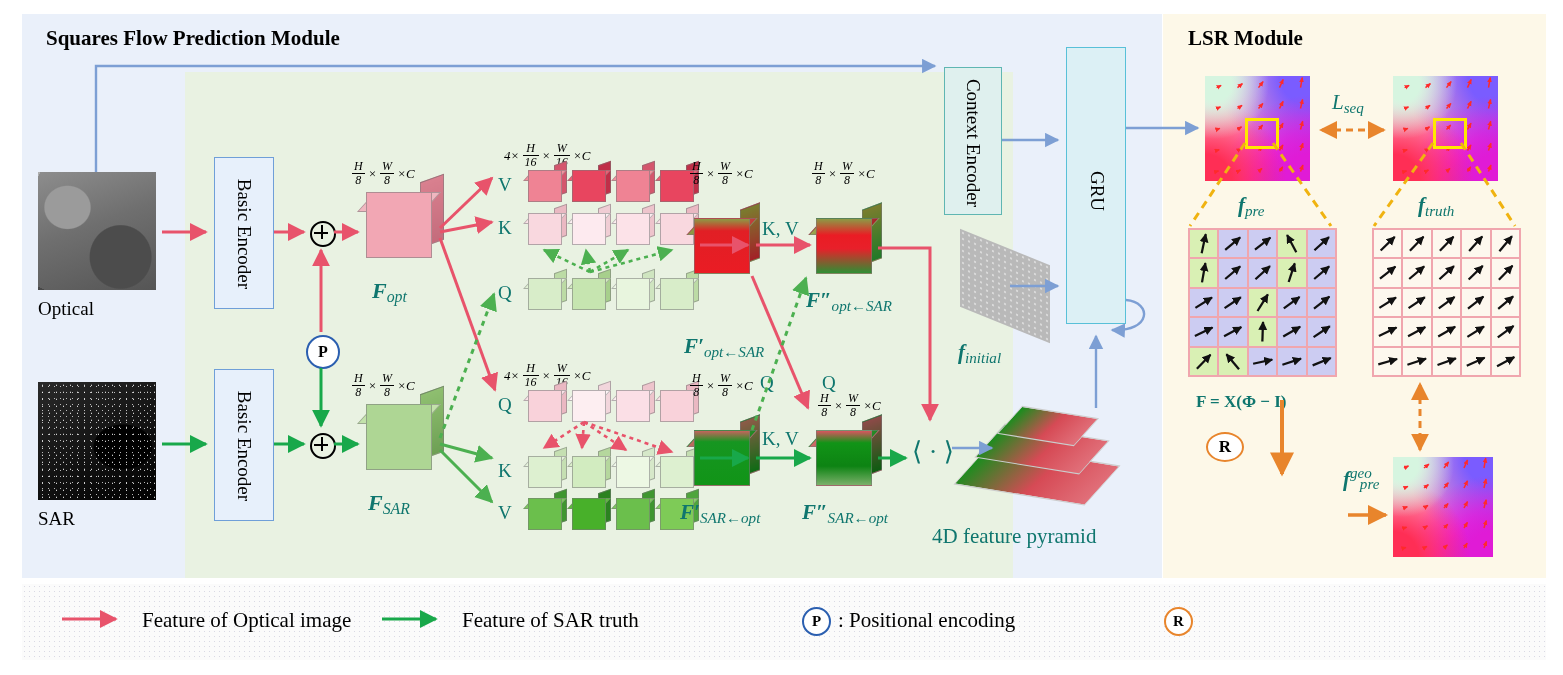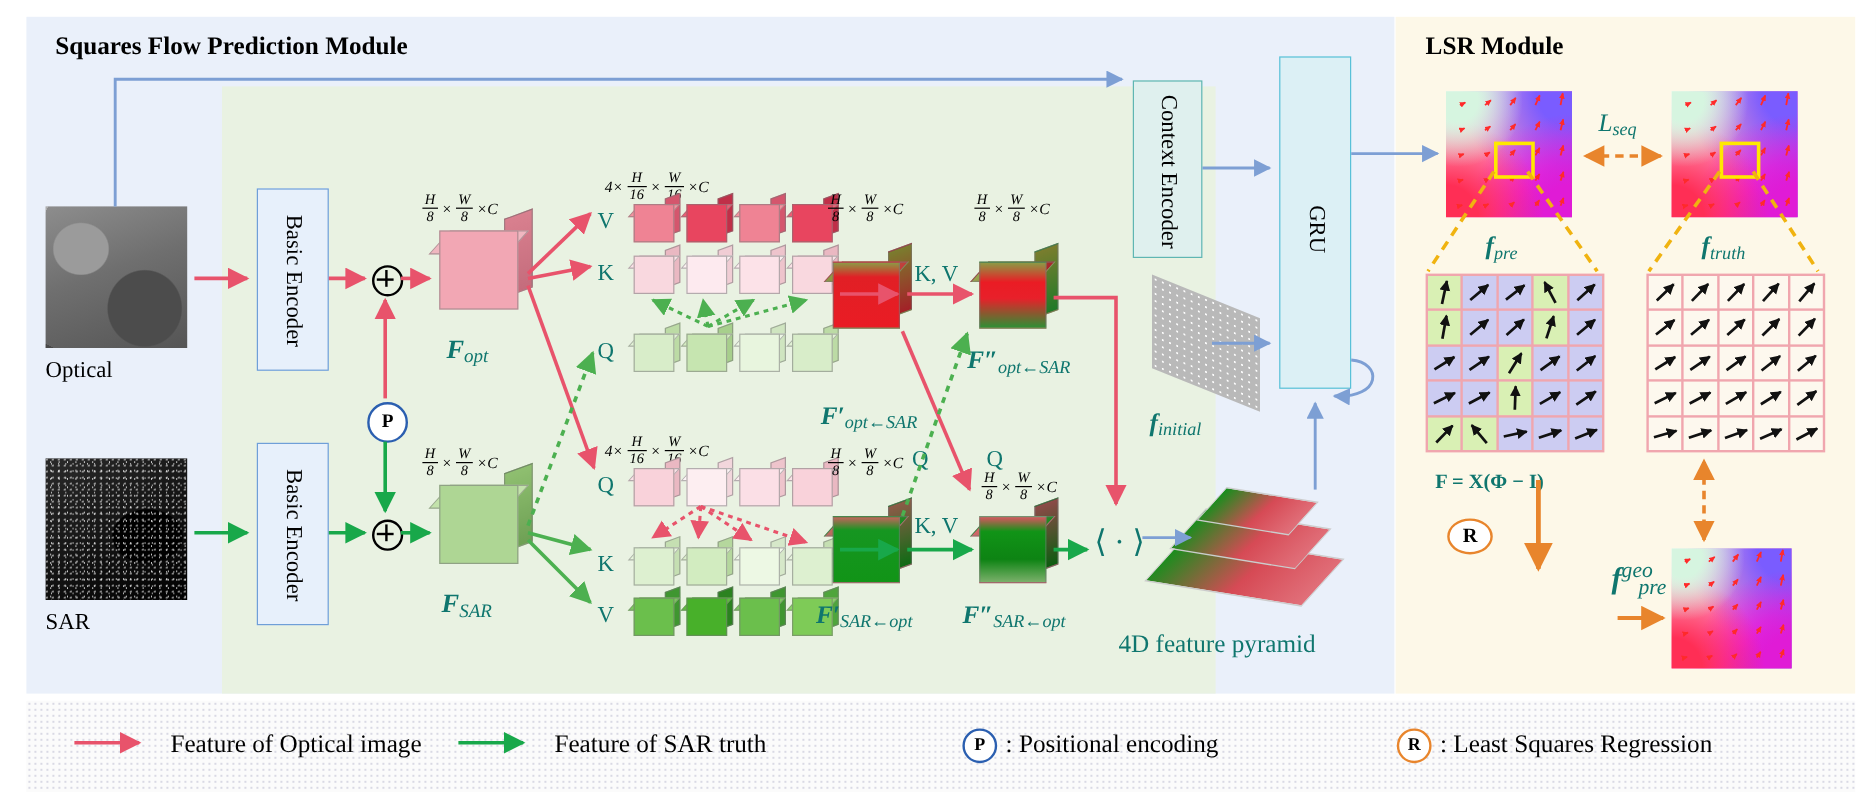--- a/index.html
+++ b/index.html
@@ -522,21 +522,21 @@
   <div class="lbl" style="left:1440px;top:320px;font-size:21px;">
      <span class="math">L</span><span class="math sub">geo</span>
   </div>
 
   <div class="lbl" style="left:1238px;top:193px;font-size:21px;">
      <span class="bfi">f</span><span class="math sub">pre</span>
   </div>
   <div class="lbl" style="left:1418px;top:193px;font-size:21px;">
      <span class="bfi">f</span><span class="math sub">truth</span>
   </div>
-  <div class="lbl" style="left:1343px;top:465px;font-size:25px;">
+  <div class="lbl" style="left:1343px;top:465px;font-size:21px;">
      <span class="bfi">f</span><span class="math sup">geo</span><span class="math sub" style="margin-left:-12px;">pre</span>
   </div>
 
   <div class="gridbox" id="grid-pre" style="left:1188px;top:228px;width:145px;height:145px;">
       <div class="gcell hl">
         <svg viewBox="0 0 28 28" preserveAspectRatio="xMidYMid meet">
           <defs>
             <marker id="m546" markerWidth="5" markerHeight="5" refX="3.6" refY="2" orient="auto">
               <path d="M0,0 L4,2 L0,4 z" fill="#111"></path>
             </marker>
@@ -1047,21 +1047,20 @@
 
   <div class="leg-txt" style="left:142px;top:608px;">Feature of Optical image</div>
   <div class="leg-txt" style="left:462px;top:608px;">Feature of SAR truth</div>
   <div class="leg-circ" style="left:802px;top:607px;border:2px solid #2b5fb0;">
      <span>P</span>
   </div>
   <div class="leg-txt" style="left:838px;top:608px;">: Positional encoding</div>
   <div class="leg-circ" style="left:1164px;top:607px;border:2px solid #e8852c;">
      <span>R</span>
   </div>
-  <div class="leg-txt" style="left:1200px;top:608px;">: Least Squares Regression</div>
 
   <svg id="vec" viewBox="0 0 1563 675">
     <defs>
       <marker id="ar-red" markerWidth="7" markerHeight="7" refX="5.4" refY="3" orient="auto">
         <path d="M0,0 L6,3 L0,6 z" fill="#e8536b"></path>
         </marker>
       <marker id="ar-green" markerWidth="7" markerHeight="7" refX="5.4" refY="3" orient="auto">
         <path d="M0,0 L6,3 L0,6 z" fill="#18a84a"></path>
         </marker>
       <marker id="ar-green2" markerWidth="7" markerHeight="7" refX="5.4" refY="3" orient="auto">

